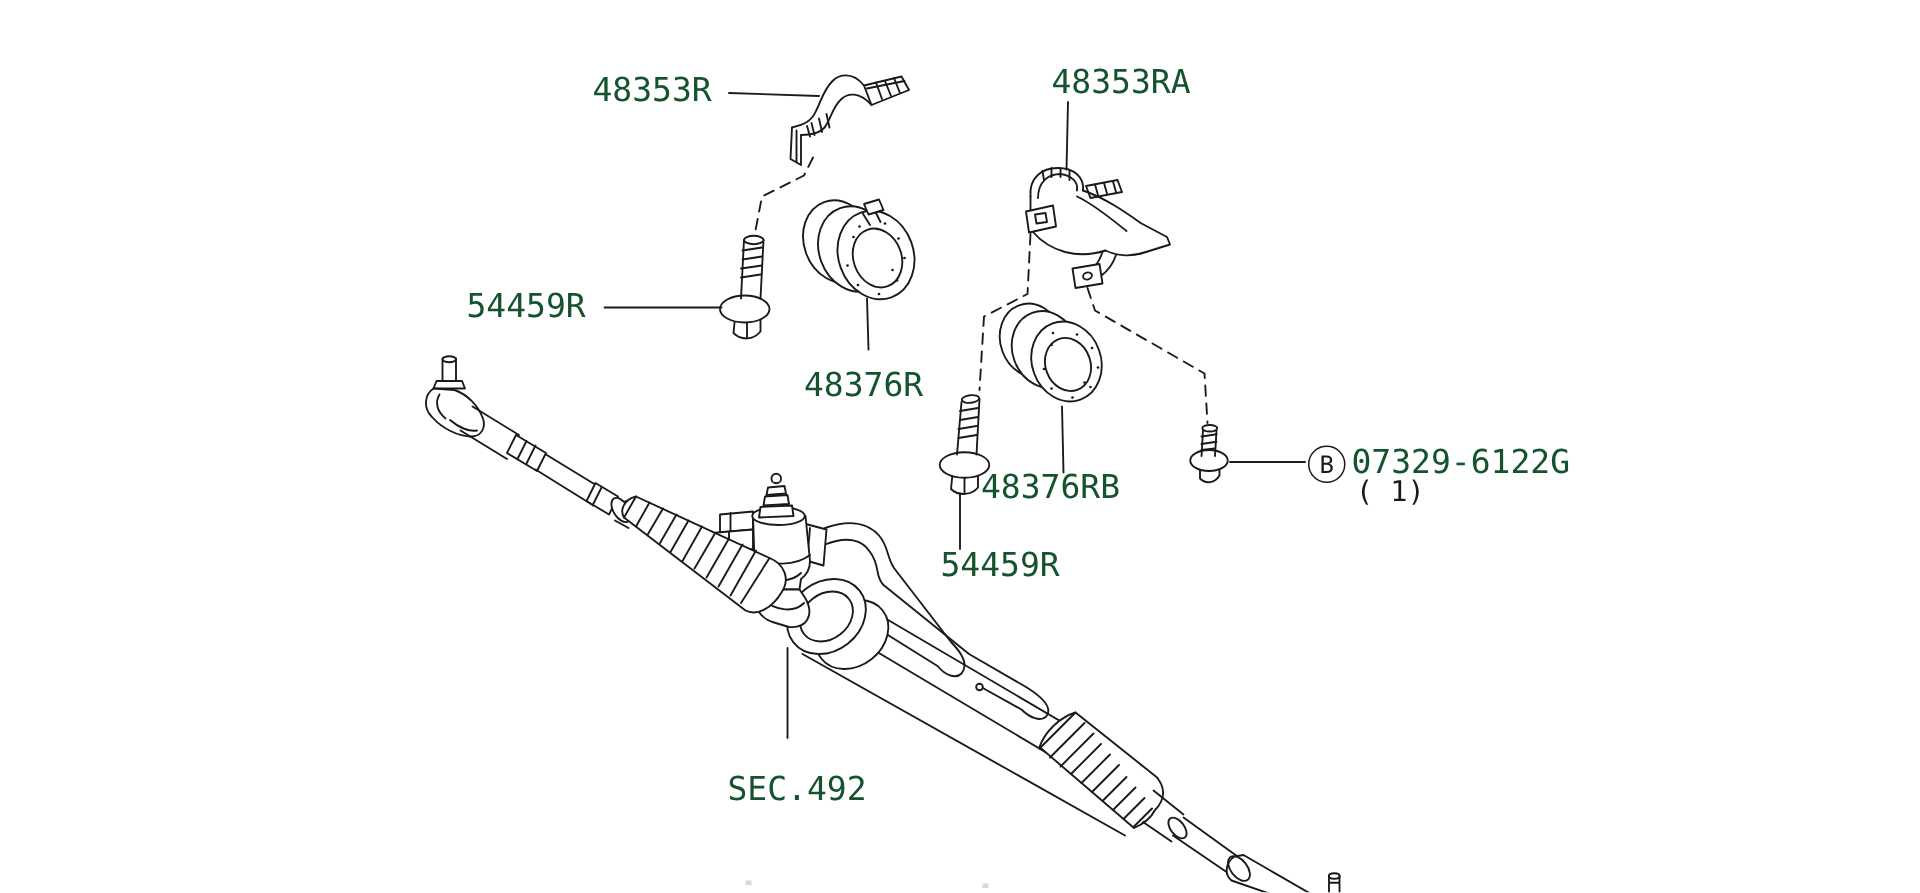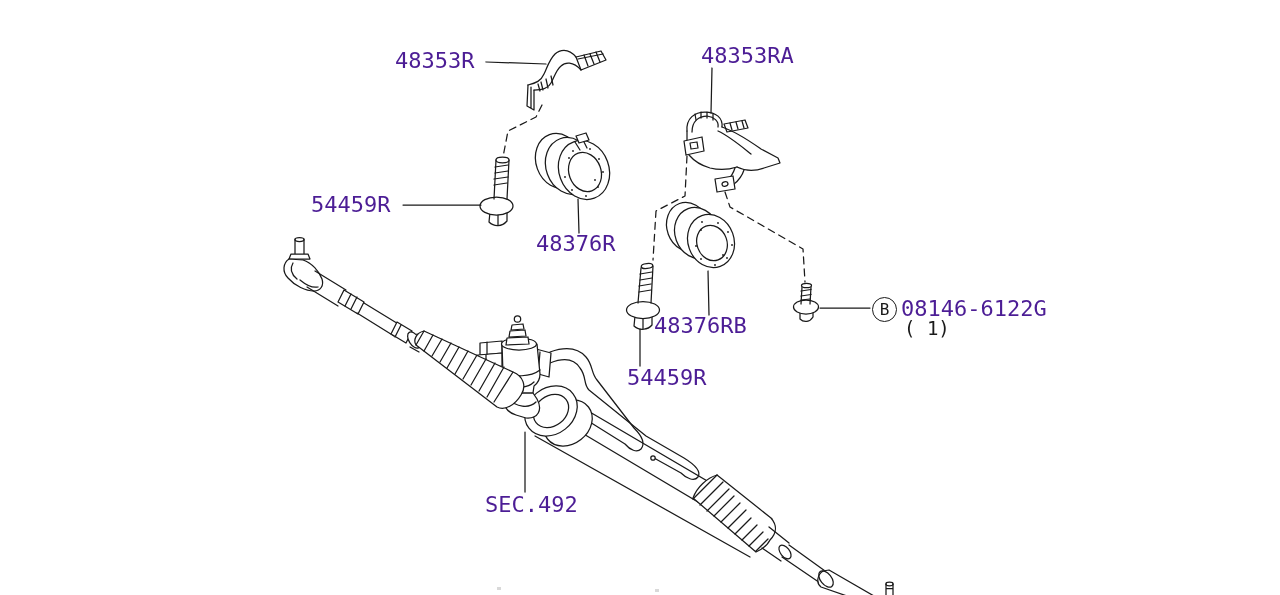--- a/index.html
+++ b/index.html
@@ -1,20 +1,20 @@
 <!DOCTYPE html>
 <html><head>
 <meta charset="utf-8">
 <style>
   html,body{margin:0;padding:0;background:#fff;}
   #stage{position:relative;width:1280px;height:595px;background:#ffffff;overflow:hidden;
          font-family:"DejaVu Sans Mono","Liberation Mono",monospace;color:#1a1a1a;}
   #art{position:absolute;left:0;top:0;}
   .part-label{position:absolute;font-size:22px;line-height:20px;letter-spacing:0px;
-              white-space:nowrap;color:#4c1d95;cursor:default;}
+              white-space:nowrap;color:#14532d;cursor:default;}
   .qty-label{position:absolute;font-size:19px;line-height:16px;white-space:nowrap;color:#1a1a1a;}
   .circle-marker{position:absolute;width:23px;height:23px;border:1.6px solid #1a1a1a;border-radius:50%;
                  font-size:16px;line-height:23px;text-align:center;font-weight:normal;}
   .speck{position:absolute;width:4px;height:3px;background:#c9c9c9;opacity:.7;}
 </style>
 </head>
 <body>
 
 <div id="stage">
 
@@ -209,29 +209,29 @@
       <path d="M525,432 L525,492"></path>
     </g>
   </svg>
 
   <div class="part-label" style="left:395px;top:51px">48353R</div>
 
   <div class="part-label" style="left:701px;top:46px">48353RA</div>
 
   <div class="part-label" style="left:311px;top:195px">54459R</div>
 
-  <div class="part-label" style="left:536px;top:234px">48376R</div>
+  <div class="part-label" style="left:536px;top:248px">48376R</div>
 
   <div class="part-label" style="left:654px;top:316px">48376RB</div>
 
   <div class="part-label" style="left:627px;top:368px">54459R</div>
 
   <div class="circle-marker" style="left:872px;top:297px">B</div>
 
-  <div class="part-label" style="left:901px;top:299px">08146-6122G</div>
+  <div class="part-label" style="left:901px;top:299px">07329-6122G</div>
 
   <div class="qty-label" style="left:904px;top:320px">( 1)</div>
 
-  <div class="part-label" style="left:485px;top:495px">SEC.492</div>
+  <div class="part-label" style="left:485px;top:517px">SEC.492</div>
 
   <div class="speck" style="left:497px;top:587px"></div>
   <div class="speck" style="left:655px;top:589px"></div>
 </div>
 
 </body></html>

